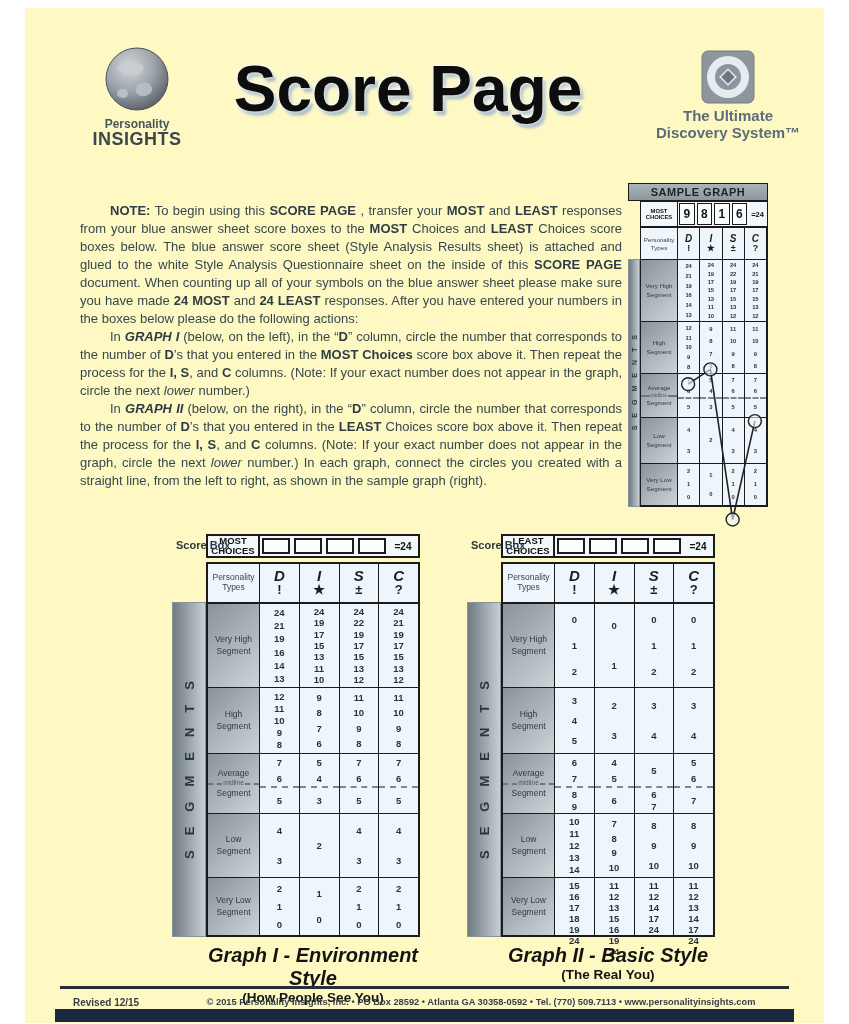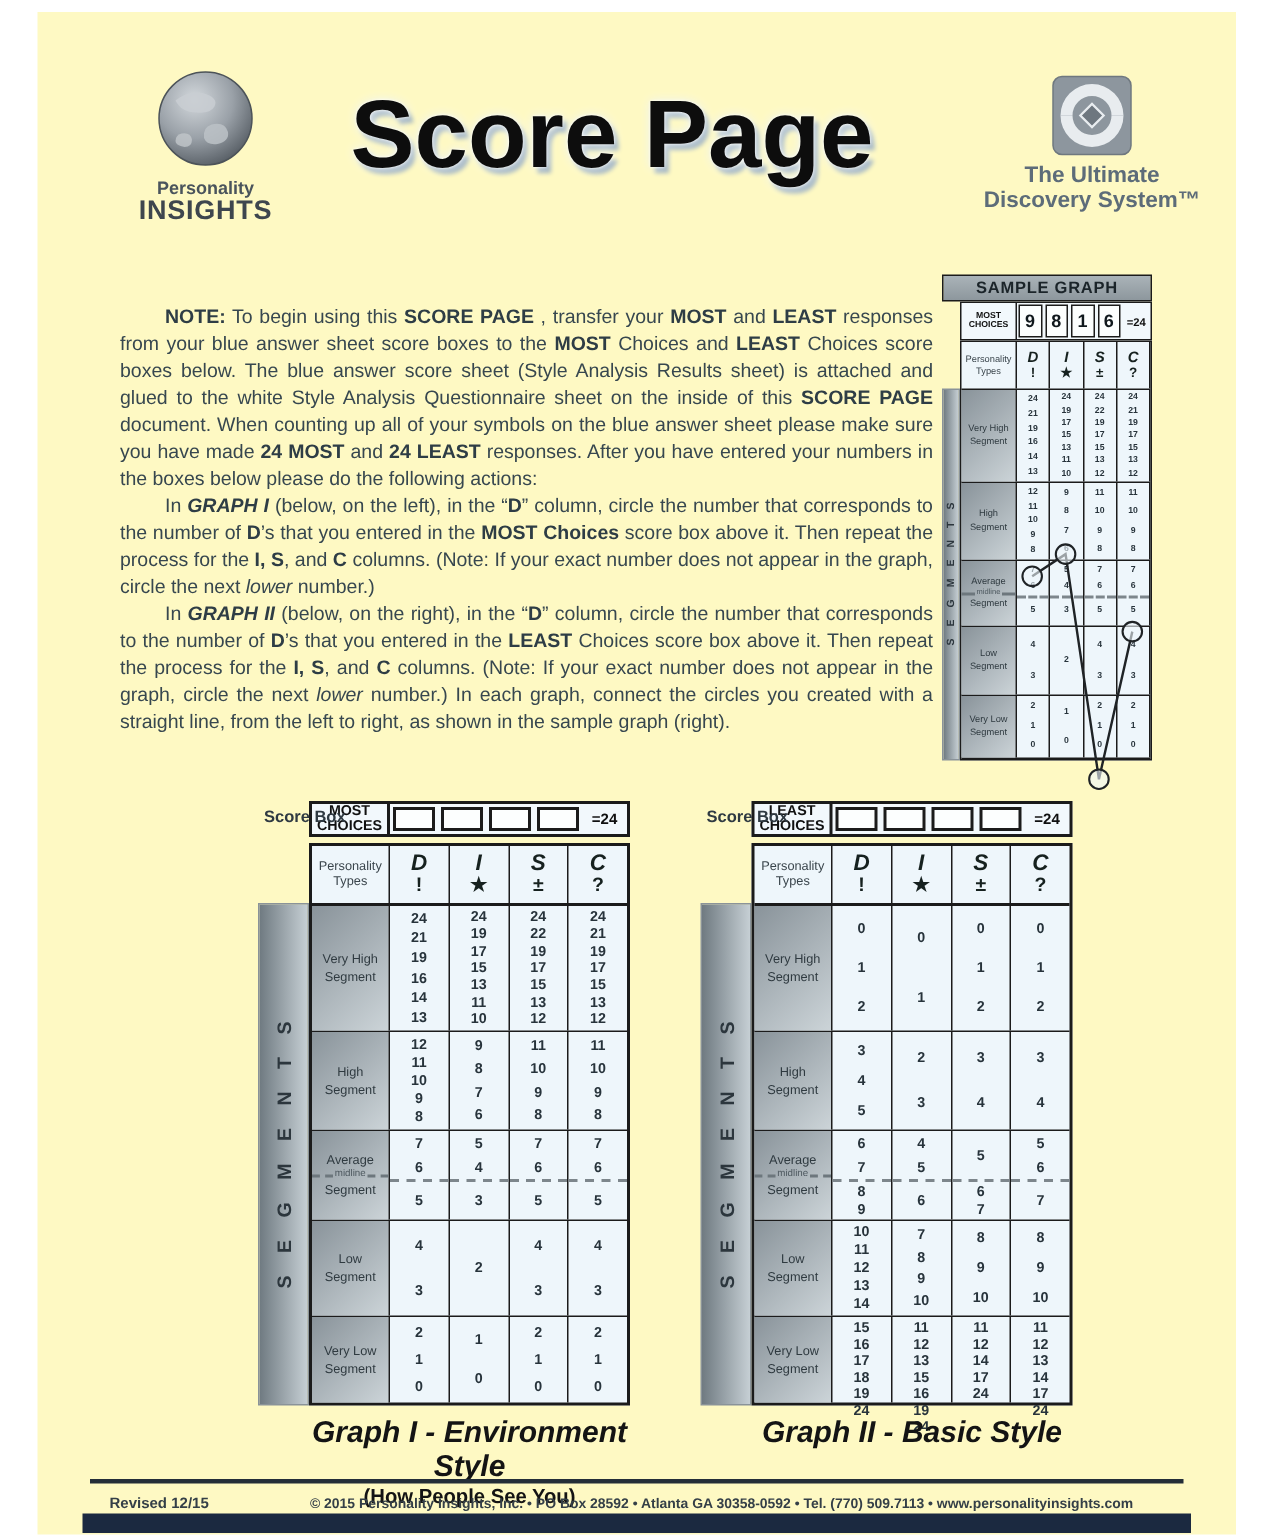--- a/index.html
+++ b/index.html
@@ -736,20 +736,21 @@
               <span>12</span>
               <span>13</span>
               <span>14</span>
               <span>17</span>
               <span>24</span>
             </div>
           </div>
         </div>
       </div>
       <div class="gcap">Graph II - Basic Style</div>
+      <div class="gsub">(The Real You)</div>
     </div>
 
   <div class="rule"></div>
   <div class="revised">Revised 12/15</div>
   <div class="copy">© 2015  Personality Insights, Inc. • PO Box 28592 • Atlanta GA  30358-0592 • Tel. (770) 509.7113 • www.personalityinsights.com</div>
   <div class="navy"></div>
 
 </div>
 
 </body></html>

